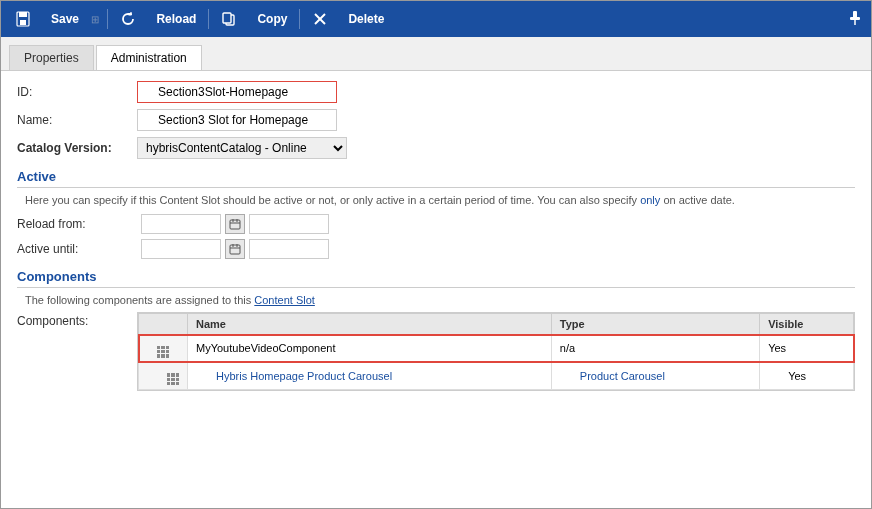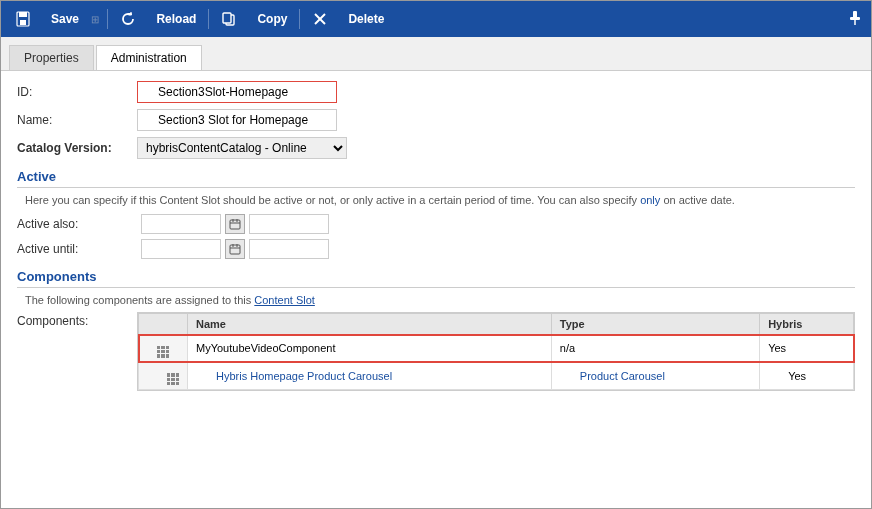--- a/index.html
+++ b/index.html
@@ -153,21 +153,21 @@
     <div class="section-header">Active</div>
 
     <p class="active-desc">
       <span>Here you can specify if this Content Slot should be active or not, or only active in a certain period of time. You can also specify</span>
       <a href="#"><span>only</span></a>
       <span>on active date.</span>
     </p>
 
 
     <div class="date-row">
-      <span class="form-label">Active also:</span>
+      <span class="form-label">Reload from:</span>
       <input type="text" class="date-input" style="">
       <span class="cal-icon">
         <svg width="12" height="12" viewBox="0 0 12 12" fill="none" stroke="#555" stroke-width="1">
             <rect x="1" y="2" width="10" height="9" rx="1"></rect>
             <line x1="1" y1="5" x2="11" y2="5"></line>
             <line x1="4" y1="1" x2="4" y2="4"></line>
             <line x1="8" y1="1" x2="8" y2="4"></line>
           </svg>
       </span>
       <input type="text" class="date-input" style="">
@@ -196,21 +196,21 @@
 
     <div style="display:flex; align-items:flex-start;">
       <span class="comp-row-label">Components:</span>
       <div class="comp-table-wrap">
         <table class="comp-table">
           <thead>
             <tr>
               <th style="width:30px;"></th>
               <th>Name</th>
               <th>Type</th>
-              <th>Hybris</th>
+              <th>Visible</th>
             </tr>
           </thead>
           <tbody>
 
             <tr class="comp-row-selected" style="outline: 2px solid #e0463c; outline-offset: -1px;">
               <td style="text-align:center; background:#f5f5f5;">
                 <div style="display:inline-grid; grid-template-columns:1fr 1fr 1fr; gap:1px; width:12px; height:12px;">
                   <div style="background:#888;"></div>
                     <div style="background:#888;"></div>
                     <div style="background:#888;"></div>

